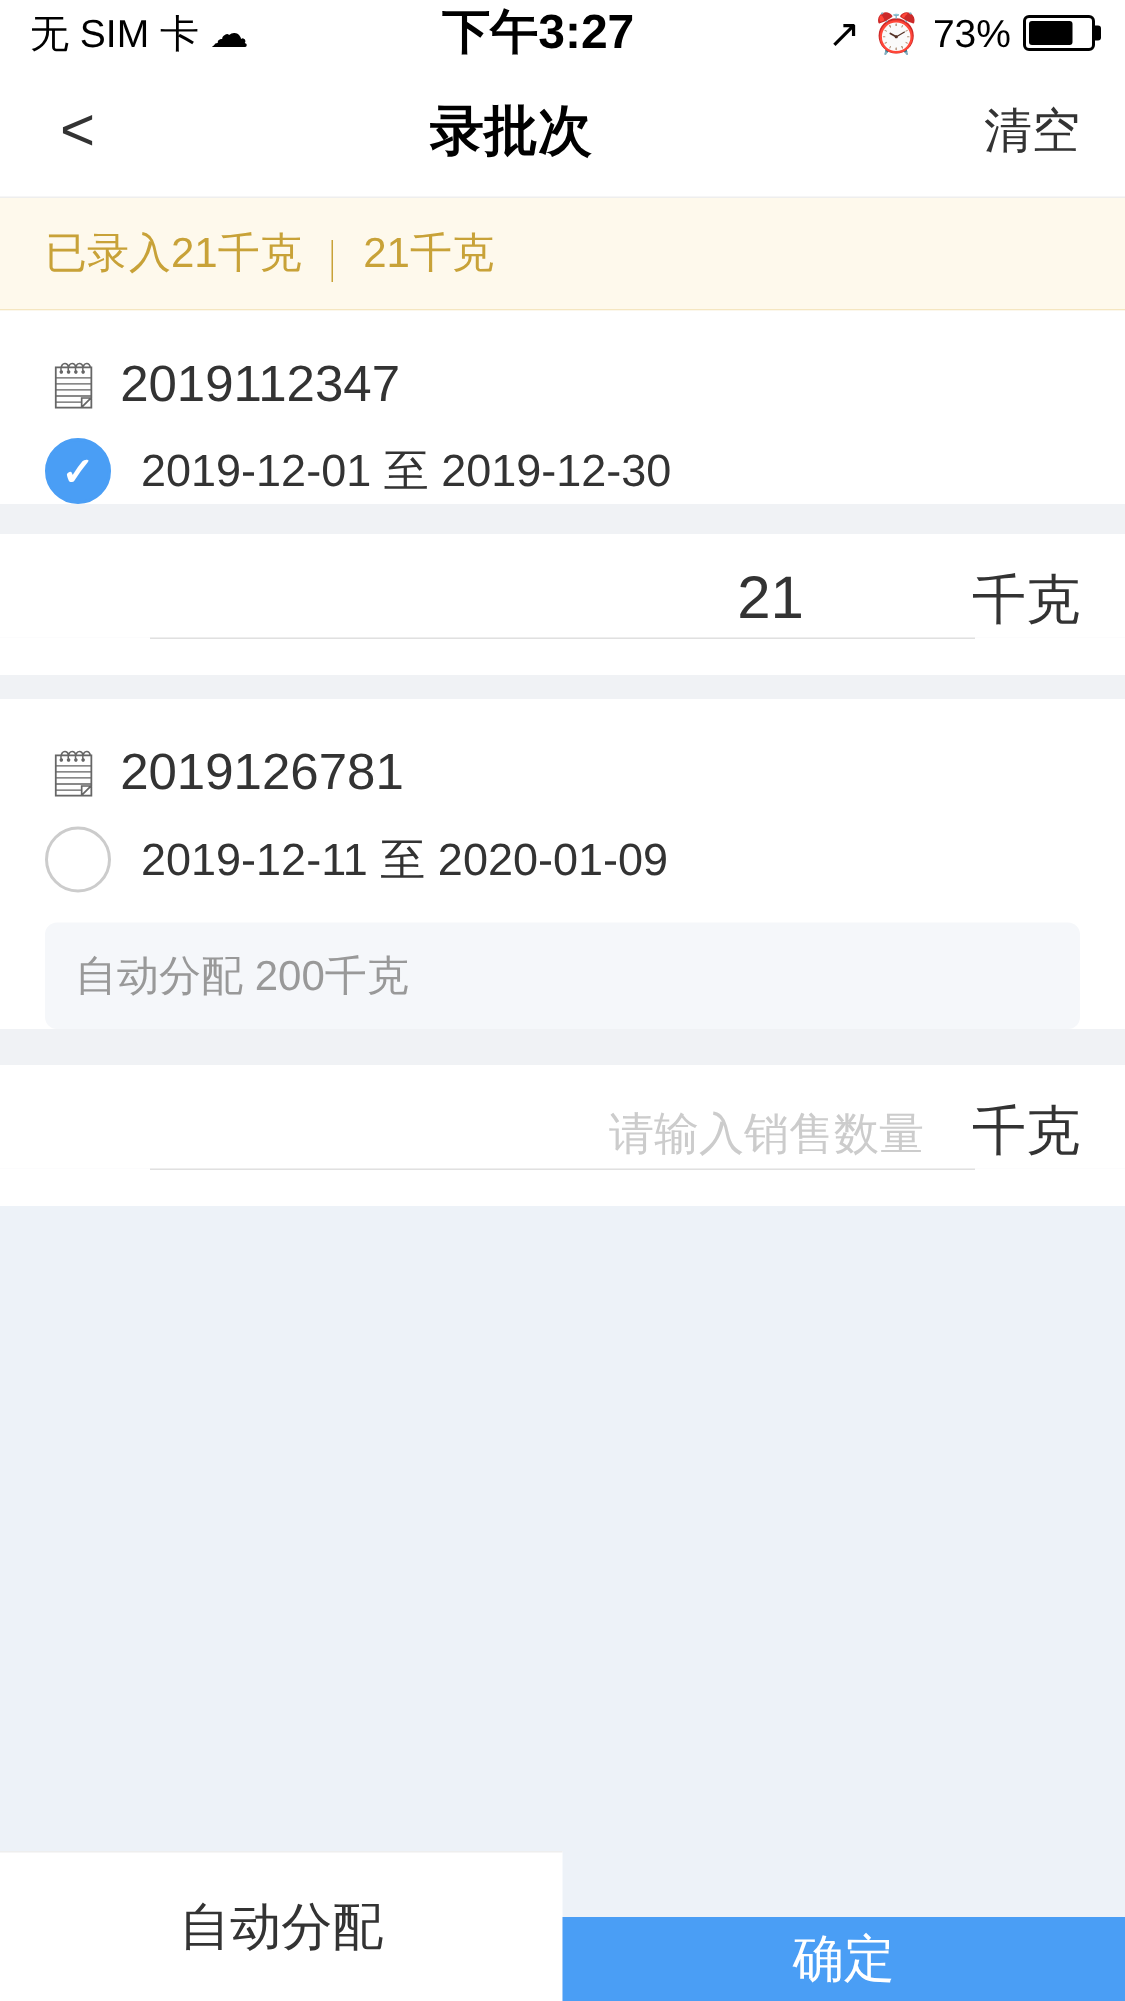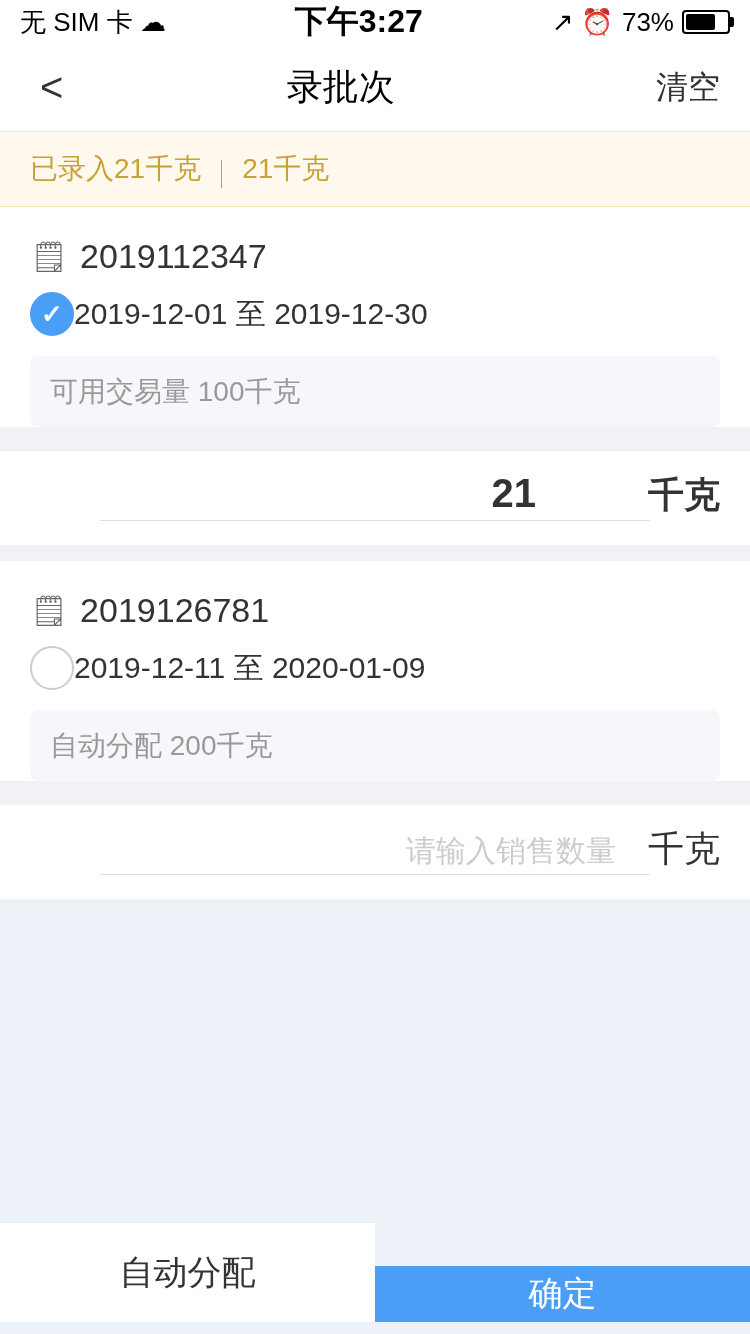--- a/index.html
+++ b/index.html
@@ -84,21 +84,21 @@
       border-bottom: 1px solid #eee;
     }
     .nav-back {
       font-size: 40px;
       color: #333;
       cursor: pointer;
       padding: 10px;
     }
     .nav-title {
       font-size: 36px;
-      font-weight: 400;
+      font-weight: 700;
       color: #000;
     }
     .nav-clear {
       font-size: 32px;
       color: #333;
       cursor: pointer;
       margin-left: 48px;
     }
 
     
@@ -148,20 +148,21 @@
       font-weight: 500;
       text-align: center;
     }
     .doc-icon {
       font-size: 30px;
       color: #666;
     }
     .batch-date-row {
       display: flex;
       align-items: center;
+      gap: 20px;
       margin-bottom: 20px;
     }
     .radio-circle {
       width: 44px;
       height: 44px;
       border-radius: 50%;
       border: 2px solid #ccc;
       background: #fff;
       flex-shrink: 0;
     }
@@ -206,21 +207,21 @@
     
     .empty-area {
       background: #edf2f8;
       flex: 1;
       min-height: 500px;
     }
 
     
     .bottom-bar {
       position: fixed;
-      bottom: 12px;
+      bottom: 0;
       left: 0;
       width: 750px;
       height: 100px;
       display: flex;
     }
     .btn-auto {
       flex: 1;
       background: #fff;
       border: none;
       font-size: 34px;
@@ -298,25 +299,22 @@
 
   <div class="batch-item">
     <div class="batch-item-header">
       <span class="doc-icon">🗒</span>
       <span class="batch-id">2019112347</span>
     </div>
     <div class="batch-date-row">
       <div class="radio-circle checked"></div>
       <span class="batch-date">2019-12-01 至 2019-12-30</span>
     </div>
-    <div class="available-qty-box">
-      <span class="available-qty-text">可用交易量 100千克</span>
-    </div>
-  </div>
-  <div class="input-value-row" style="background:#fff;font-weight:bold;">
+  </div>
+  <div class="input-value-row" style="background:#fff;">
     <span class="value-number">21</span>
     <span style="width:80px;"></span>
     <span class="value-unit">千克</span>
   </div>
   <div class="underline-container" style="background:#fff;">
     <div class="underline"></div>
   </div>
 
   <div class="item-divider"></div>
 

